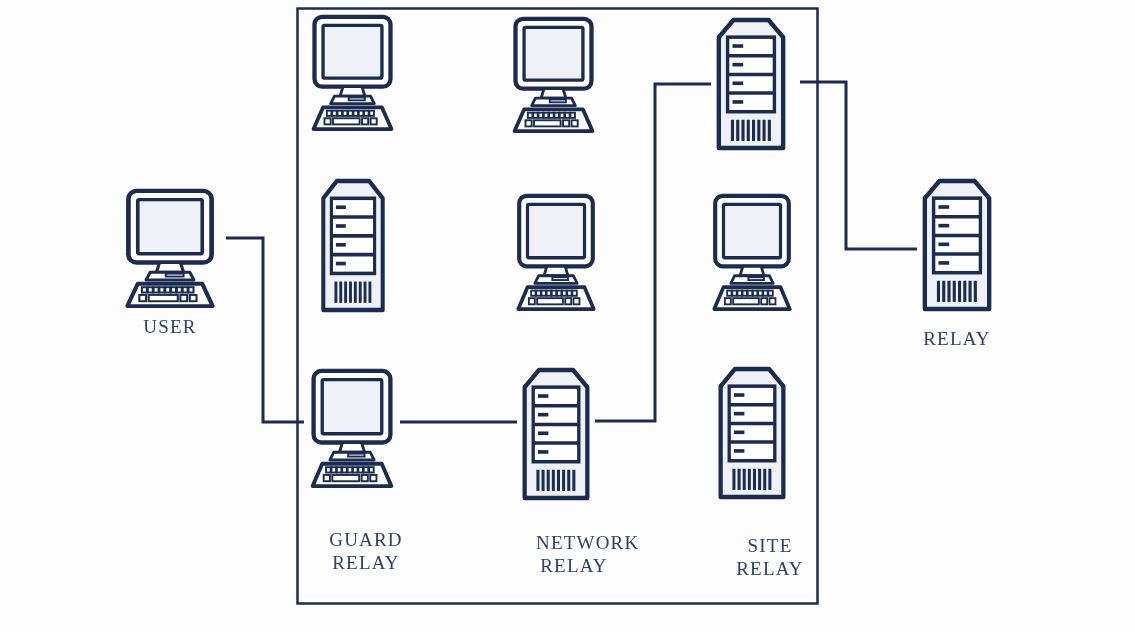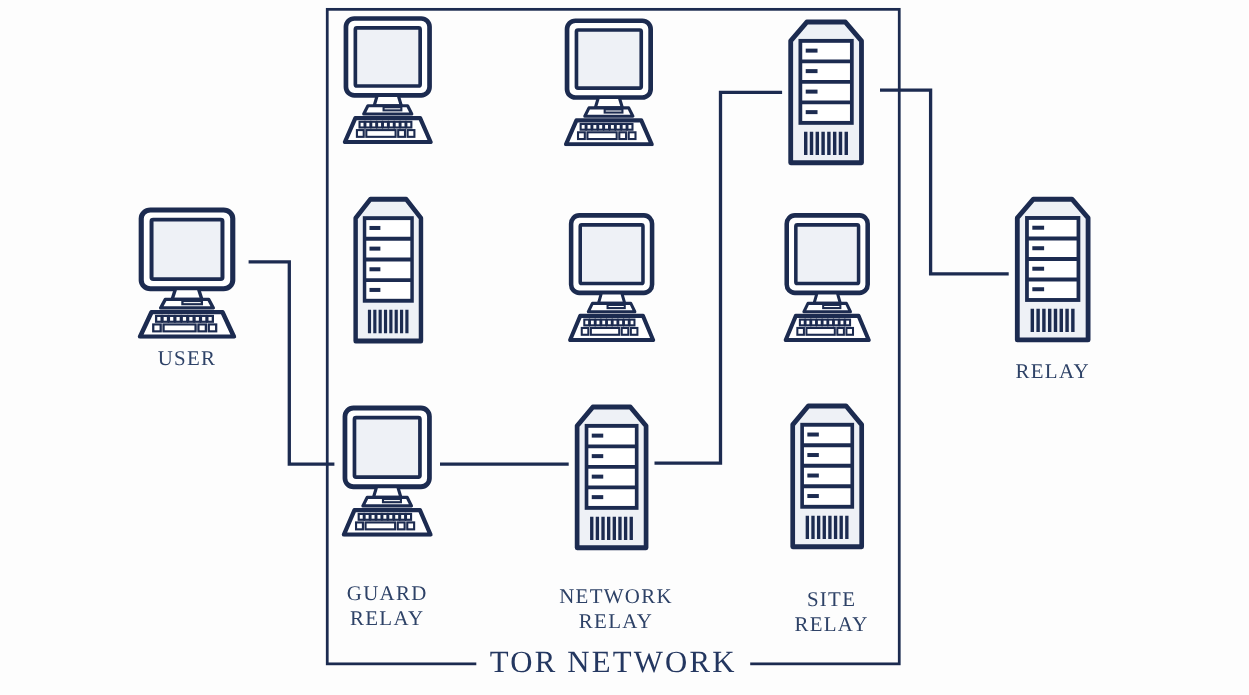--- a/index.html
+++ b/index.html
@@ -13,21 +13,21 @@
   .layer{position:absolute;left:0;top:0;}
   .node-label{
     position:absolute;
     color:#2e4267;
     font-size:19px;
     letter-spacing:1.2px;
     text-align:center;
     line-height:1.2;
     user-select:none;
   }
-  .node-label span{display:block;}
+  .node-label span{display:block;padding-left:28px;}
   .box-title{
     position:absolute;
     left:297px;top:586px;width:521px;
     text-align:center;
     z-index:3;
   }
   .box-title span{
     display:inline-block;
     background:#fdfdfd;
     padding:0 12px;
@@ -132,17 +132,14 @@
   <div class="node-label" style="left:508px;top:532px;width:104px;">
     <span>NETWORK</span>
     <span>RELAY</span>
   </div>
 
   <div class="node-label" style="left:704px;top:535px;width:104px;">
     <span>SITE</span>
     <span>RELAY</span>
   </div>
 
-  <div class="box-title">
-    <span>TOR NETWORK</span>
-  </div>
 
 </div>
 
 </body></html>

